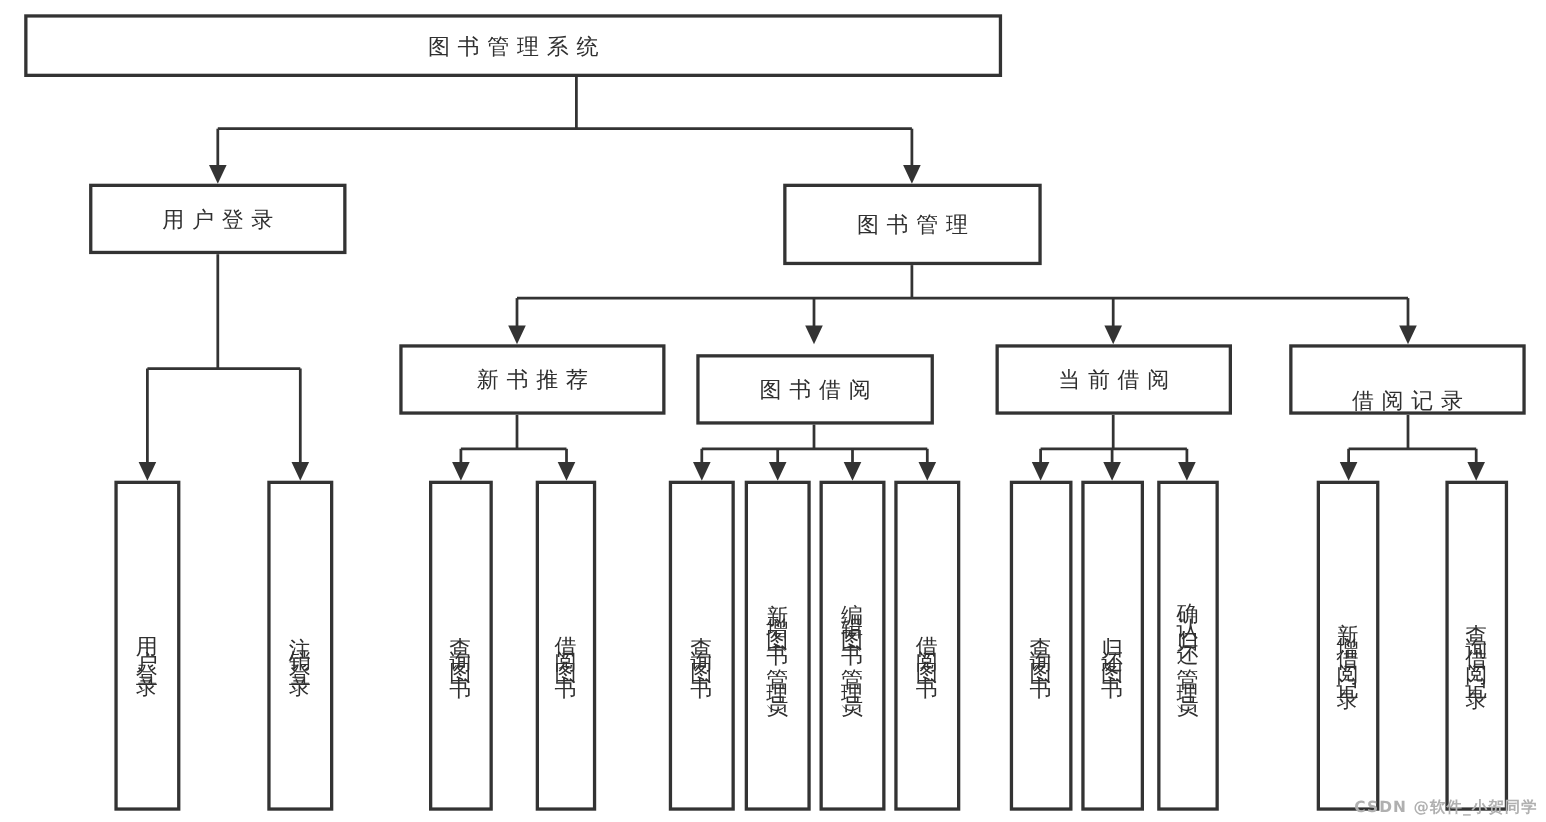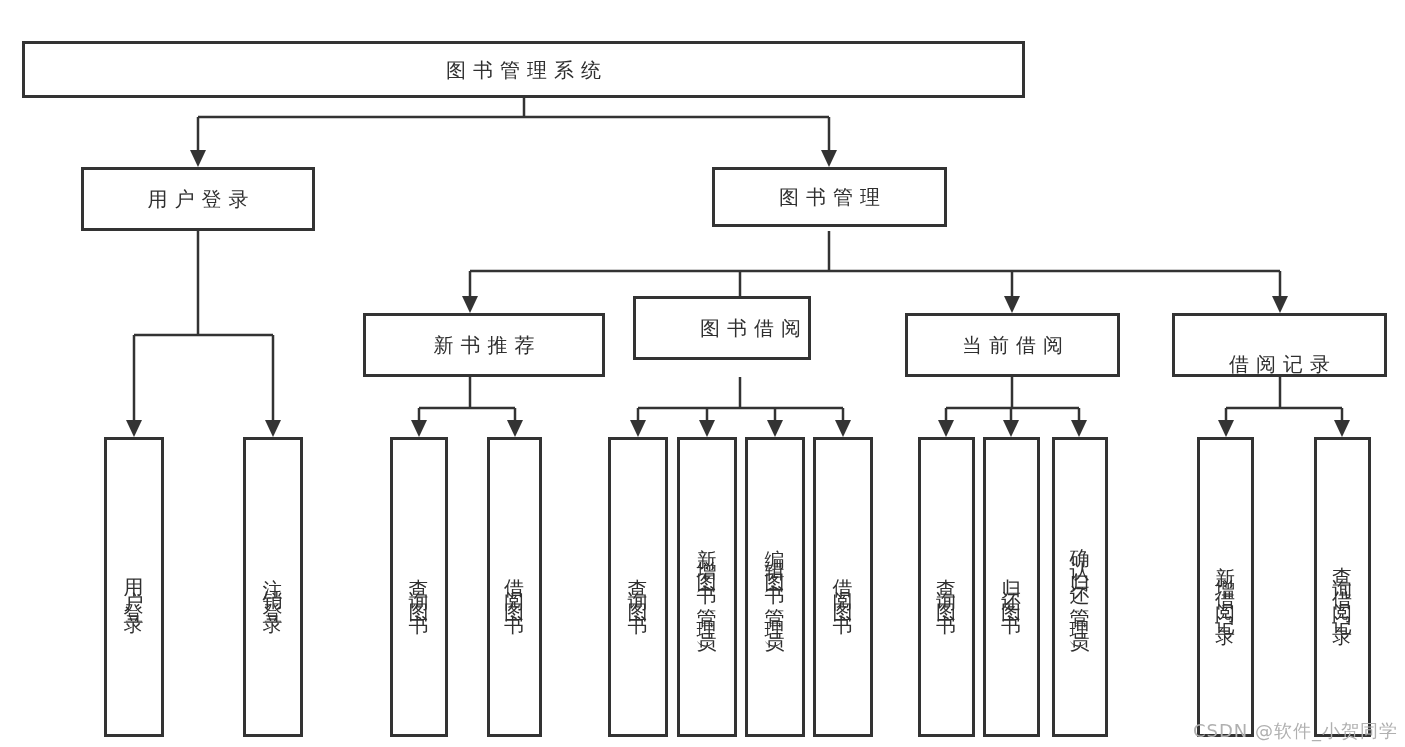--- a/index.html
+++ b/index.html
@@ -46,23 +46,24 @@
     letter-spacing: 12px;
     text-indent: 0;
     white-space: nowrap;
   }
   .watermark {
     position: absolute;
     right: 7px;
     bottom: 4px;
     z-index: 3;
     color: #b0b0b0;
-    font-size: 18px;
+    font-size: 14px;
     letter-spacing: 1px;
     white-space: nowrap;
+    font-weight: bold;
   }
 </style>
 </head>
 <body>
 
 <div class="canvas">
 
   <svg class="connectors" viewBox="0 0 1405 747" aria-hidden="true">
     <g stroke="#333333" stroke-width="2.5" fill="none">
 
@@ -122,35 +123,35 @@
       <polygon points="767,420 783,420 775,437"></polygon>
       <polygon points="835,420 851,420 843,437"></polygon>
       <polygon points="938,420 954,420 946,437"></polygon>
       <polygon points="1003,420 1019,420 1011,437"></polygon>
       <polygon points="1071,420 1087,420 1079,437"></polygon>
       <polygon points="1218,420 1234,420 1226,437"></polygon>
       <polygon points="1334,420 1350,420 1342,437"></polygon>
     </g>
   </svg>
 
-  <div class="node" style="left:22px; top:13px; width:1003px; height:57px;margin-top:28px;">
+  <div class="node" style="left:22px; top:13px; width:889px; height:57px;">
     <span class="lbl">图书管理系统</span>
   </div>
 
   <div class="node" style="left:81px; top:167px; width:234px; height:64px;">
     <span class="lbl">用户登录</span>
   </div>
-  <div class="node" style="left:712px; top:167px; width:235px; height:60px;">
+  <div class="node" style="left:712px; top:167px; width:235px; height:74px;">
     <span class="lbl">图书管理</span>
   </div>
 
   <div class="node" style="left:363px; top:313px; width:242px; height:64px;">
     <span class="lbl">新书推荐</span>
   </div>
-  <div class="node" style="left:633px; top:296px; width:178px; height:64px;justify-content:flex-end;">
+  <div class="node" style="left:633px; top:322px; width:216px; height:64px;">
     <span class="lbl">图书借阅</span>
   </div>
   <div class="node" style="left:905px; top:313px; width:215px; height:64px;text-align:right;">
     <span class="lbl">当前借阅</span>
   </div>
   <div class="node" style="left:1172px; top:313px; width:215px; height:64px;align-items:flex-end;">
     <span class="lbl">借阅记录</span>
   </div>
 
   <div class="node leaf" style="left:104px; width:60px;">

